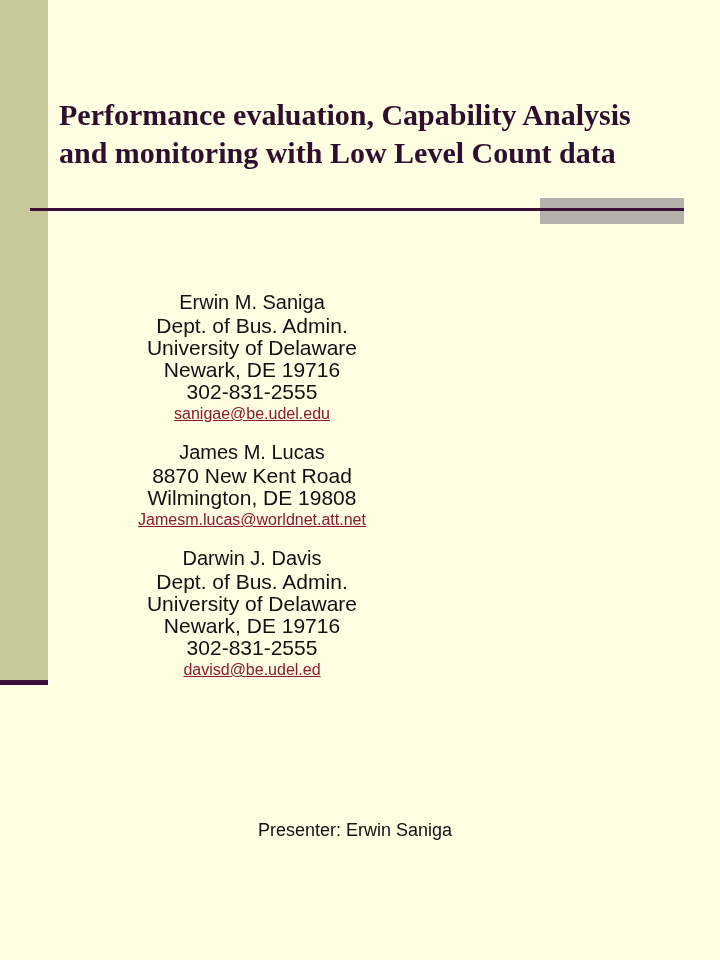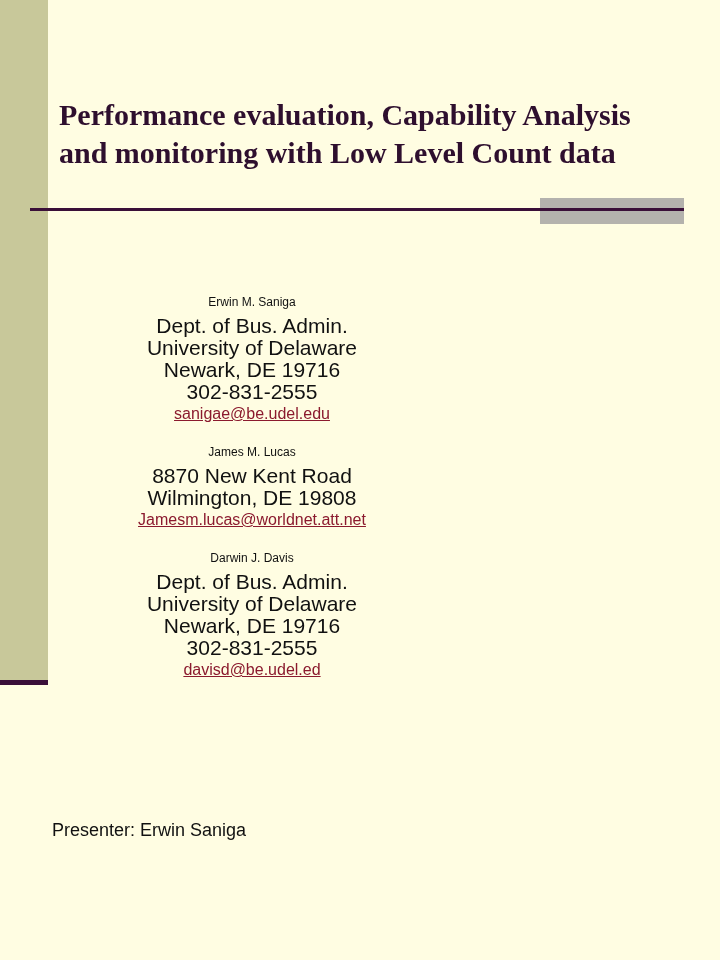--- a/index.html
+++ b/index.html
@@ -64,42 +64,42 @@
       left: 52px;
       top: 289px;
       width: 400px;
       text-align: center;
       color: #111;
     }
     .author-block {
       margin-bottom: 14px;
     }
     .author-name {
-      font-size: 12px;
+      font-size: 20px;
       line-height: 26px;
       display: block;
     }
     .author-line {
       font-size: 21px;
       line-height: 22px;
       display: block;
     }
     .author-email {
       font-size: 16px;
       line-height: 22px;
       display: inline-block;
       color: #8b1a2e;
       text-decoration: underline;
     }
     .presenter {
       position: absolute;
       left: 52px;
       top: 818px;
       width: 400px;
-      text-align: left;
+      text-align: right;
       font-size: 18px;
       line-height: 24px;
       color: #111;
     }
   </style>
 </head>
 <body>
 
 <div class="sidebar"></div>
 <div class="sidebar-bar"></div>

